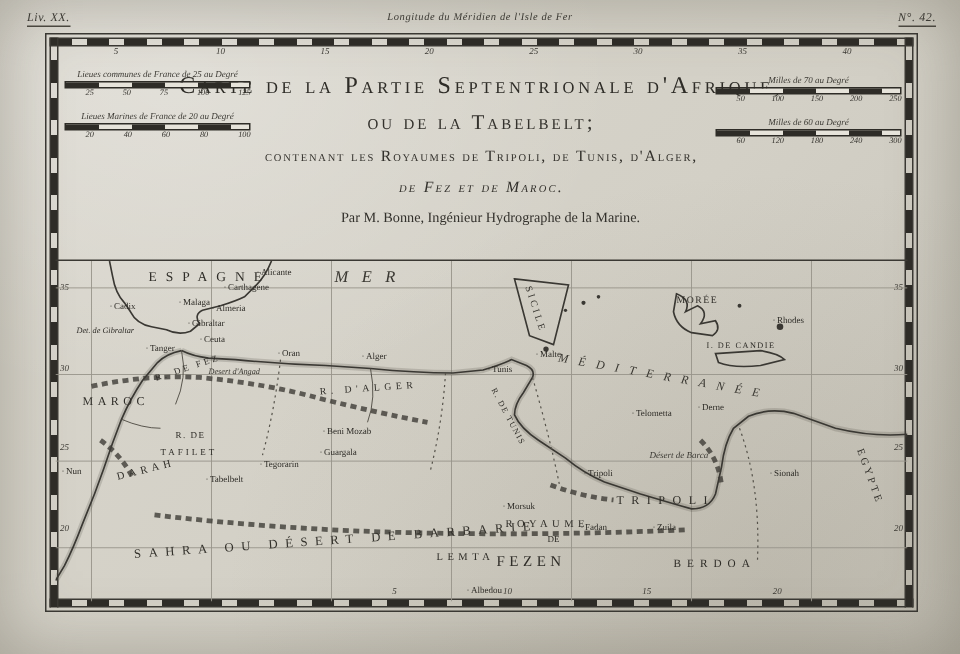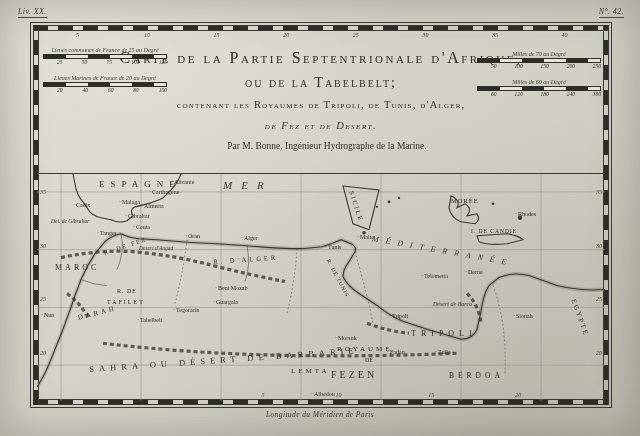--- a/index.html
+++ b/index.html
@@ -70,22 +70,22 @@
   .ml.water{font-style:italic;font-size:5.5px;}
   .ml.desert{font-style:italic;font-size:6.5px;color:#3a3832;}
   .ml.desert-lg{text-transform:uppercase;font-size:8.5px;color:#34322c;}
 </style>
 </head>
 <body>
 
 <div class="paper">
 
   <div class="margin-note" id="series">Liv. XX.</div>
+  <div class="margin-note" id="topmeridian">Longitude du Méridien de l'Isle de Fer</div>
   <div class="margin-note" id="plateno">N°. 42.</div>
-  <div class="margin-note" id="bottommeridian">Longitude du Méridien de Paris</div>
 
   <div class="frame">
     <div class="band h top"></div>
     <div class="band h bot"></div>
     <div class="band v lft"></div>
     <div class="band v rgt"></div>
     <div id="degrees">
         <span class="deg t" style="left: 8%;">5</span>
         <span class="deg t" style="left: 20%;">10</span>
         <span class="deg t" style="left: 32%;">15</span>
@@ -105,21 +105,21 @@
         <span class="deg r" style="top: 44%;">35</span>
         <span class="deg r" style="top: 58%;">30</span>
         <span class="deg r" style="top: 72%;">25</span>
         <span class="deg r" style="top: 86%;">20</span>
       </div>
 
     <div class="title-block">
       <div class="t1">Carte de la Partie Septentrionale d'Afrique,</div>
       <div class="t2">ou de la Tabelbelt;</div>
       <div class="t3">contenant les Royaumes de Tripoli, de Tunis, d'Alger,</div>
-      <div class="t4">de Fez et de Desert.</div>
+      <div class="t4">de Fez et de Maroc.</div>
       <div class="t5">Par M. Bonne, Ingénieur Hydrographe de la Marine.</div>
     </div>
 
     <div class="scales sl" id="scales-left">
         <div class="scale">
           <div class="s-label">Lieues communes de France de 25 au Degré</div>
           <div class="s-bar"></div>
           <div class="s-ticks">
             <span>25</span>
             <span>50</span>

